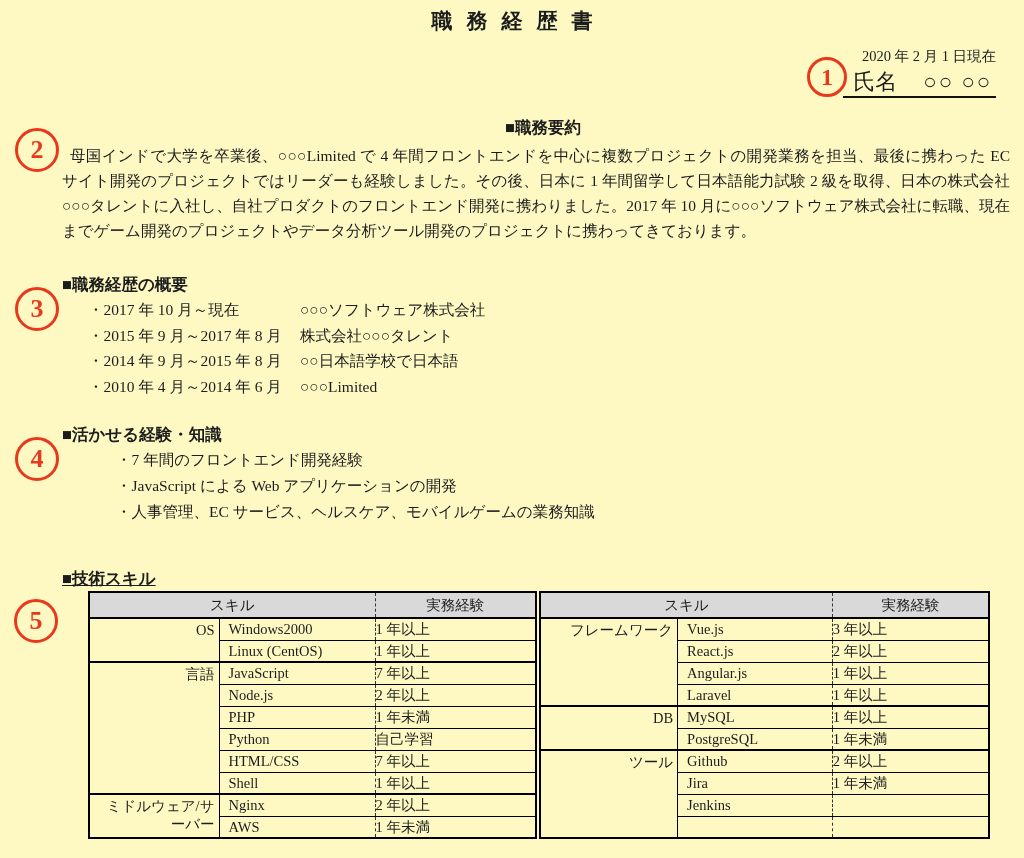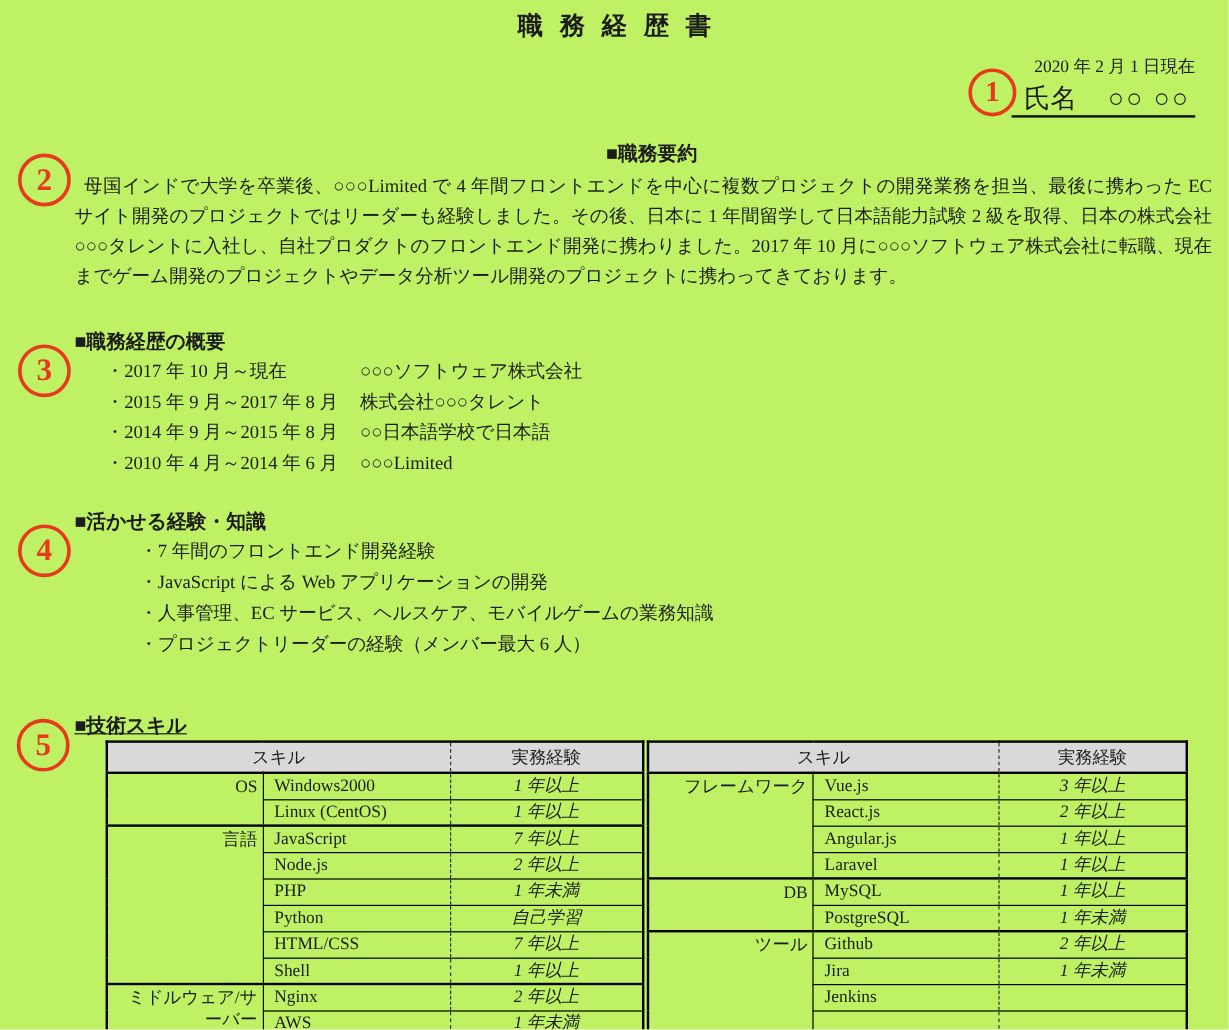--- a/index.html
+++ b/index.html
@@ -1,21 +1,21 @@
 <!DOCTYPE html>
 <html><head>
 <meta charset="utf-8">
 <style>
   * { margin: 0; padding: 0; box-sizing: border-box; }
   html, body { background: #ffffff; }
   body { font-family: "Liberation Serif", "DejaVu Serif", serif; color: #1c1c1c; }
   .page {
     position: relative;
     width: 1024px; height: 858px;
-    background: #bef264;
+    background: #fef9c3;
     overflow: hidden;
   }
   .doc-title {
     text-align: center;
     font-size: 21px;
     font-weight: bold;
     letter-spacing: 14px;
     padding-top: 7px;
     text-indent: 14px;
   }
@@ -81,23 +81,22 @@
     padding: 2px 4px 0 8px;
     border-right: 1px solid #000;
     text-align: right;
   }
   td.skill {
     padding-left: 9px;
     border-right: 1px dashed #333;
     border-top: 1px solid #000;
   }
   td.exp {
-    text-align: center;
+    text-align: left;
     border-top: 1px solid #000;
-    font-style: italic;
   }
   tr.group-start td { border-top: 2px solid #000; }
   .circle {
     position: absolute;
     border: 3px solid #e8391d;
     color: #e8391d;
     border-radius: 50%;
     font-weight: bold;
     display: flex;
     align-items: center;
@@ -140,21 +139,20 @@
     <li><span class="period">・2015 年 9 月～2017 年 8 月</span><span>株式会社○○○タレント</span></li>
     <li><span class="period">・2014 年 9 月～2015 年 8 月</span><span>○○日本語学校で日本語</span></li>
     <li><span class="period">・2010 年 4 月～2014 年 6 月</span><span>○○○Limited</span></li>
   </ul>
 
   <div class="sec-heading h-exp">■活かせる経験・知識</div>
   <ul class="exp-list">
     <li>・7 年間のフロントエンド開発経験</li>
     <li>・JavaScript による Web アプリケーションの開発</li>
     <li>・人事管理、EC サービス、ヘルスケア、モバイルゲームの業務知識</li>
-    <li>・プロジェクトリーダーの経験（メンバー最大 6 人）</li>
   </ul>
 
   <div class="sec-heading h-skills">■技術スキル</div>
 
   <div class="skills-wrap">
 
     <table class="tbl-left">
       <colgroup>
           <col style="width:130px">
           <col style="width:156px">

